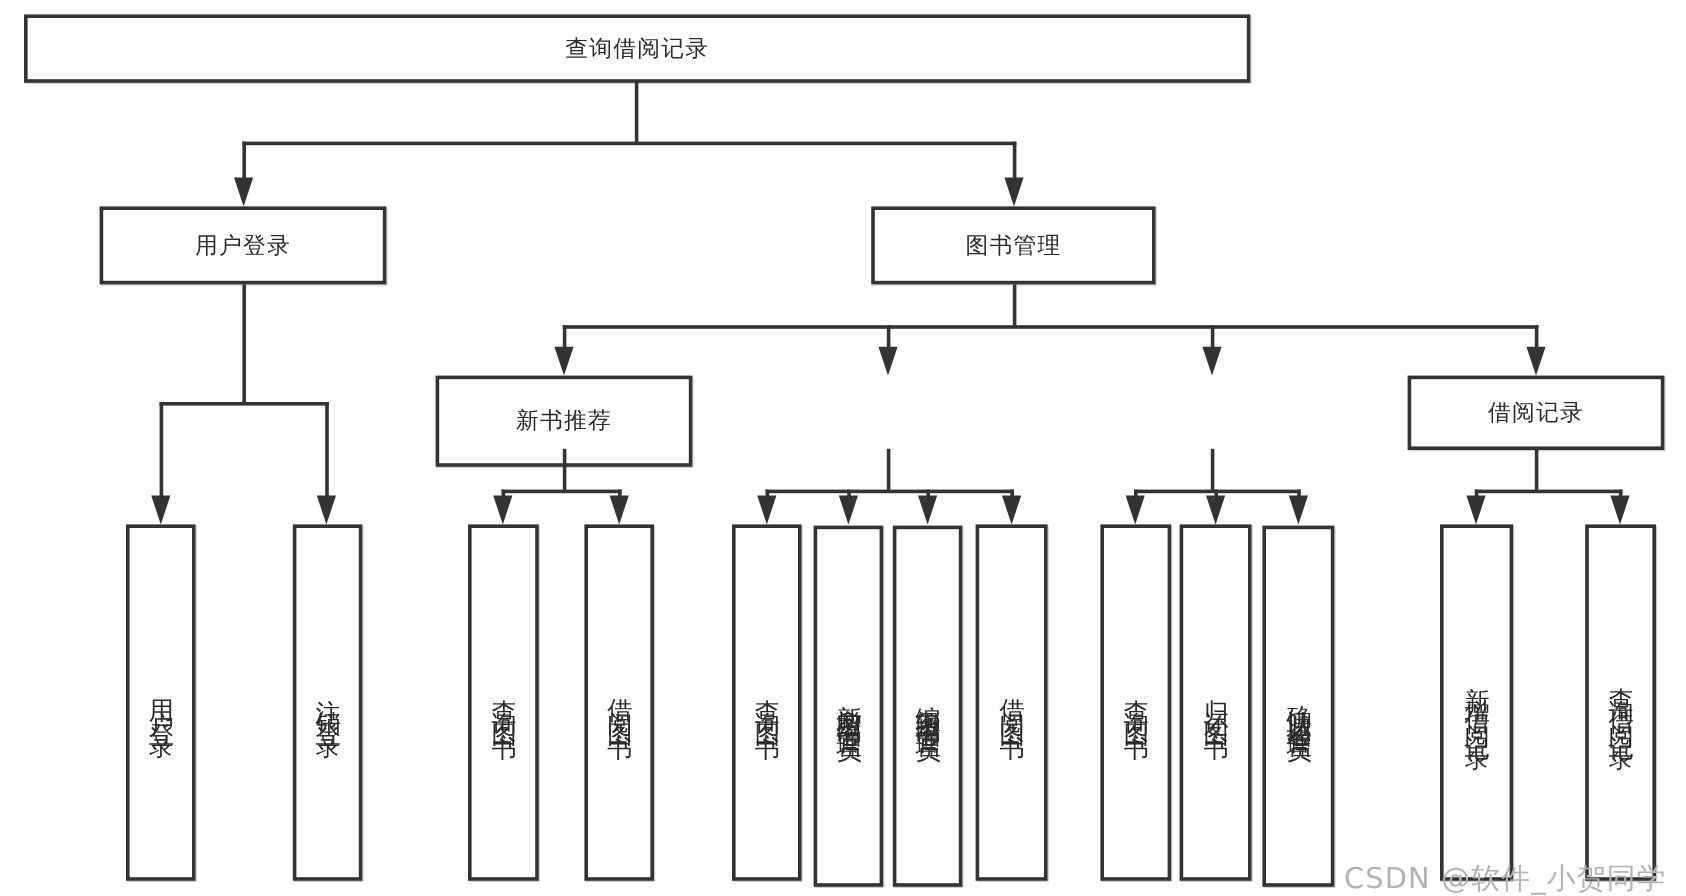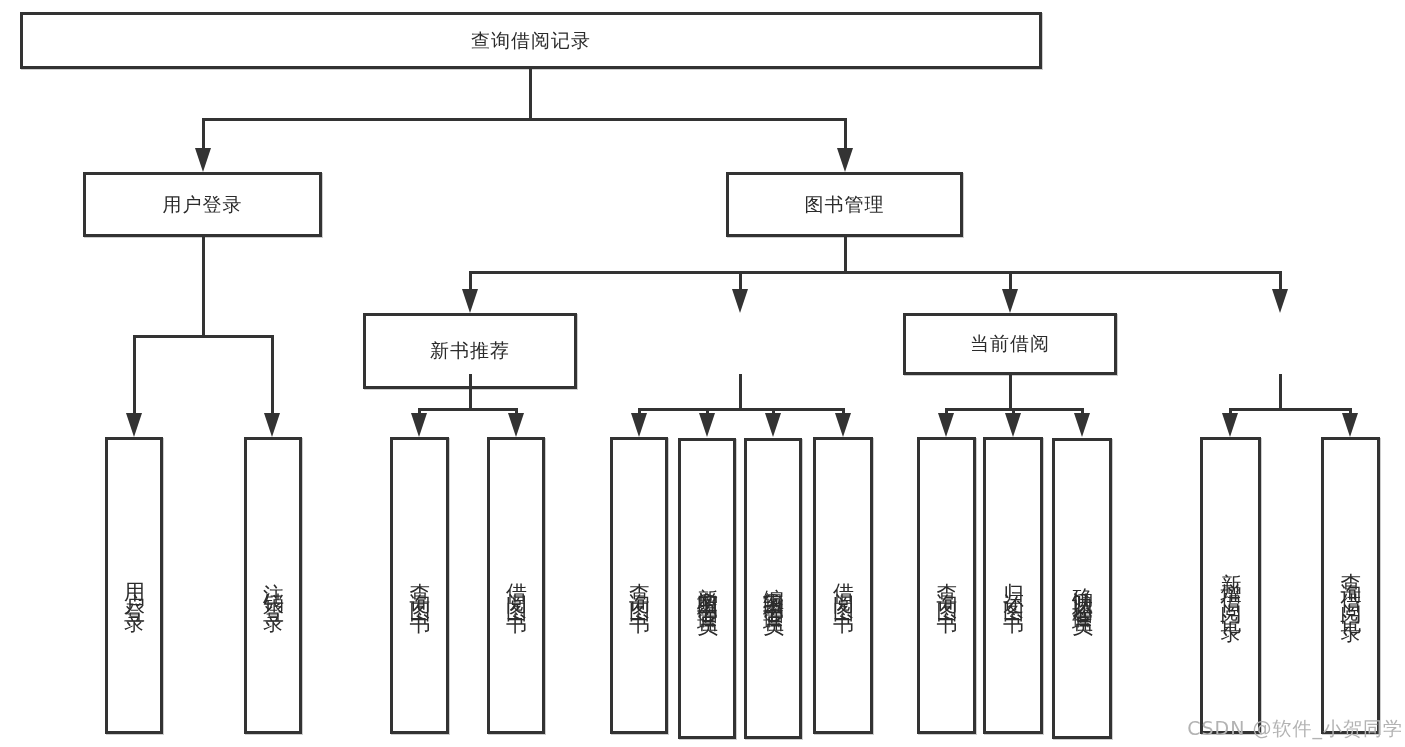--- a/index.html
+++ b/index.html
@@ -19,21 +19,21 @@
   }
   .leaf.admin .vlabel{letter-spacing:4px;}
   .vline{position:absolute;width:3px;background:#333333;}
   .hline{position:absolute;height:3px;background:#333333;}
   .arrow{
     position:absolute;width:0;height:0;
     border-left:8px solid transparent;border-right:8px solid transparent;
     border-top:24px solid #333333;
   }
   .watermark{
-    position:absolute;right:2px;top:716px;font-size:19px;color:#b3b3b3;
+    position:absolute;right:16px;top:716px;font-size:24px;color:#b3b3b3;
     letter-spacing:1px;white-space:nowrap;z-index:5;
   }
 </style>
 </head>
 <body>
 
 <div class="canvas">
 
   <div class="box" style="left:20px;top:12px;width:1022px;height:57px">
     <span class="hlabel">查询借阅记录</span>
@@ -45,24 +45,24 @@
 
   <div class="box" style="left:726px;top:172px;width:237px;height:65px">
     <span class="hlabel">图书管理</span>
   </div>
 
   <div class="box" style="left:363px;top:313px;width:214px;height:76px">
     <span class="hlabel">新书推荐</span>
   </div>
 
 
-  <div class="box" style="left:903px;top:313px;width:214px;height:62px">
-    <span class="hlabel">当前借阅</span>
+
+  <div class="box" style="left:1173px;top:313px;width:214px;height:62px">
+    <span class="hlabel">借阅记录</span>
   </div>
-
 
   <div class="box leaf" style="left:105px;top:437px;width:58px;height:297px">
     <span class="vlabel">用户登录</span>
   </div>
 
   <div class="box leaf" style="left:244px;top:437px;width:58px;height:297px">
     <span class="vlabel">注销登录</span>
   </div>
 
   <div class="box leaf" style="left:390px;top:437px;width:59px;height:297px">

